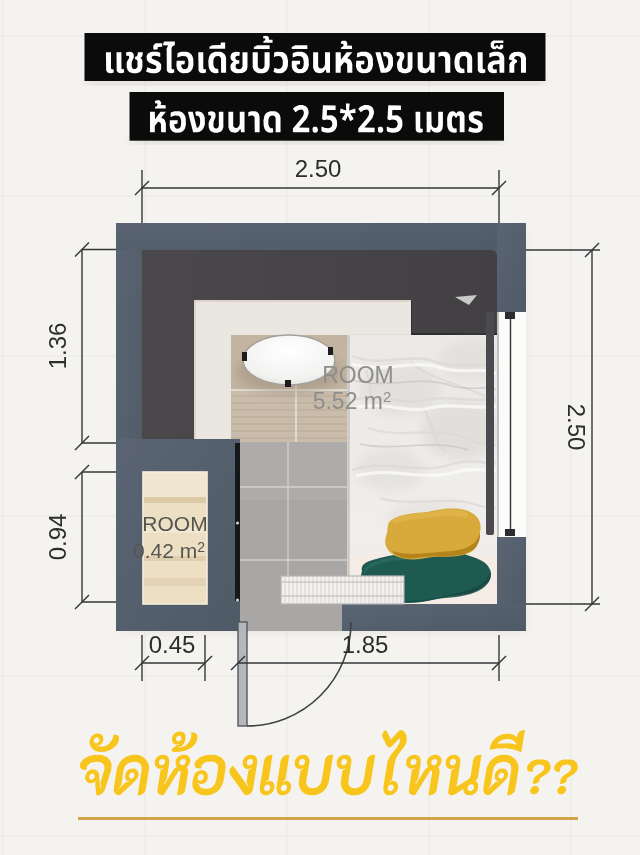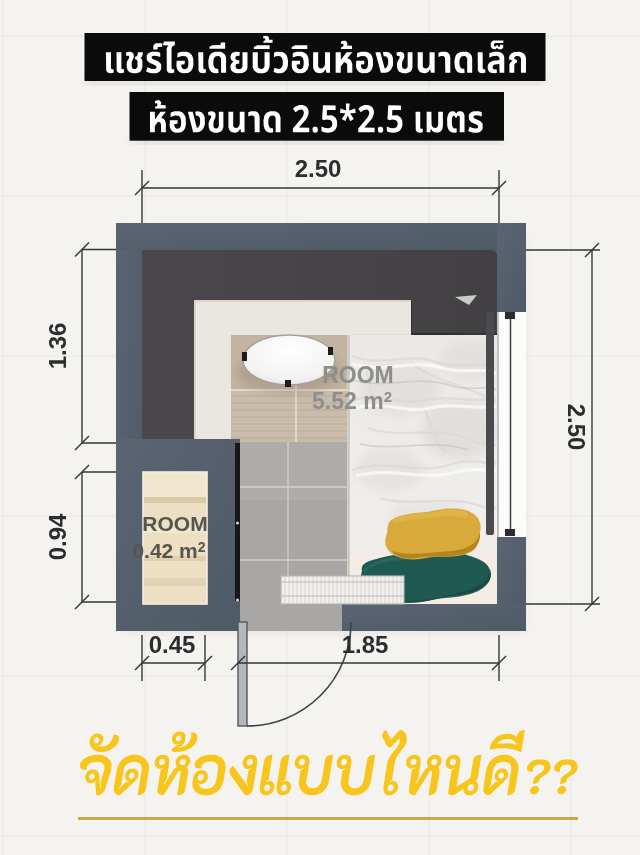--- a/index.html
+++ b/index.html
@@ -1,17 +1,17 @@
 <!DOCTYPE html>
 <html><head>
 <meta charset="utf-8">
 <style>
   html,body{margin:0;padding:0;}
   body{width:640px;height:855px;overflow:hidden;background:#f5f3f0;font-family:"Liberation Sans", sans-serif;}
-  .stage{position:relative;width:640px;height:855px;font-weight:bold;}
+  .stage{position:relative;width:640px;height:855px;}
   svg{position:absolute;left:0;top:0;}
 </style>
 </head>
 <body>
 <div class="stage">
 <svg width="640" height="855" viewBox="0 0 640 855">
 <defs>
   <linearGradient id="wall" x1="0" y1="0" x2="1" y2="1">
     <stop offset="0" stop-color="#5a6472"></stop>
     <stop offset="1" stop-color="#4f5a67"></stop>

